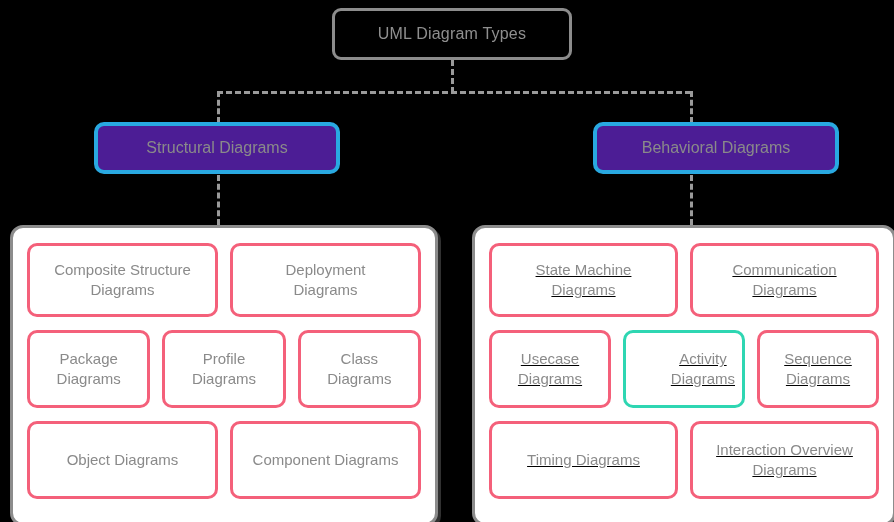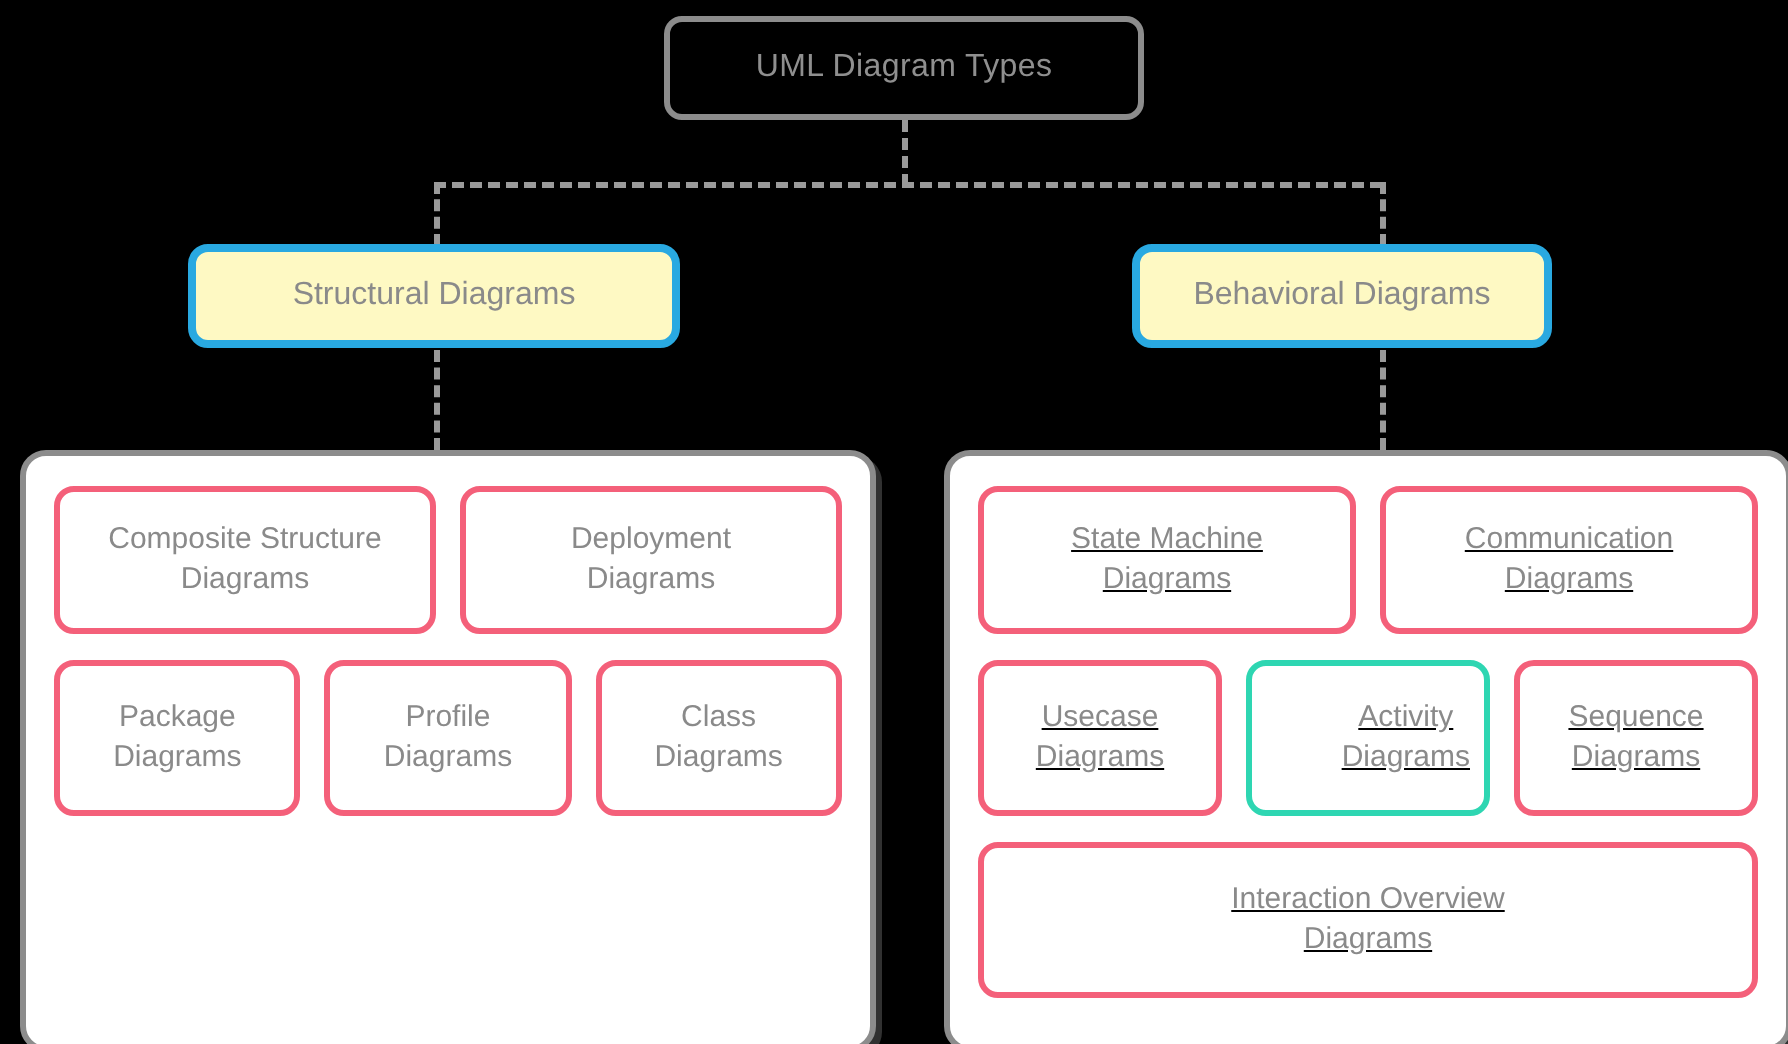--- a/index.html
+++ b/index.html
@@ -56,32 +56,32 @@
     white-space: nowrap;
   }
 
   
   .node-branch {
     position: absolute;
     top: 118px;
     height: 52px;
     border: 4px solid #29a9e1;
     border-radius: 10px;
-    background: #fef9c3;
+    background: #4c1d95;
     display: flex;
     align-items: center;
     justify-content: center;
   }
   .node-branch .label {
     color: #8a8a8a;
     font-size: 16px;
     white-space: nowrap;
   }
   #branch-structural { left: 90px;  width: 246px; }
-  #branch-behavioral { left: 562px; width: 210px; }
+  #branch-behavioral { left: 589px; width: 246px; }
 
   
   .group {
     position: absolute;
     top: 221px;
     height: 301px;
     border: 3px solid #8c8c8c;
     border-radius: 13px;
     background: #ffffff;
     padding: 13px 12px 0 12px;
@@ -162,20 +162,28 @@
         <span class="label">Package<br>Diagrams</span>
       </div>
       <div class="leaf">
         <span class="label">Profile<br>Diagrams</span>
       </div>
       <div class="leaf">
         <span class="label">Class<br>Diagrams</span>
       </div>
     </div>
 
+    <div class="row r3">
+      <div class="leaf">
+        <span class="label">Object Diagrams</span>
+      </div>
+      <div class="leaf">
+        <span class="label">Component Diagrams</span>
+      </div>
+    </div>
   </div>
 
   <div class="group" id="group-behavioral">
 
     <div class="row r1">
       <div class="leaf">
         <span class="label">State Machine<br>Diagrams</span>
       </div>
       <div class="leaf">
         <span class="label">Communication<br>Diagrams</span>
@@ -189,18 +197,21 @@
       <div class="leaf highlight">
         <span class="label">Activity<br>Diagrams</span>
       </div>
       <div class="leaf">
         <span class="label">Sequence<br>Diagrams</span>
       </div>
     </div>
 
     <div class="row r3">
       <div class="leaf">
+        <span class="label">Timing Diagrams</span>
+      </div>
+      <div class="leaf">
         <span class="label">Interaction Overview<br>Diagrams</span>
       </div>
     </div>
   </div>
 
 </div>
 
 </body></html>

